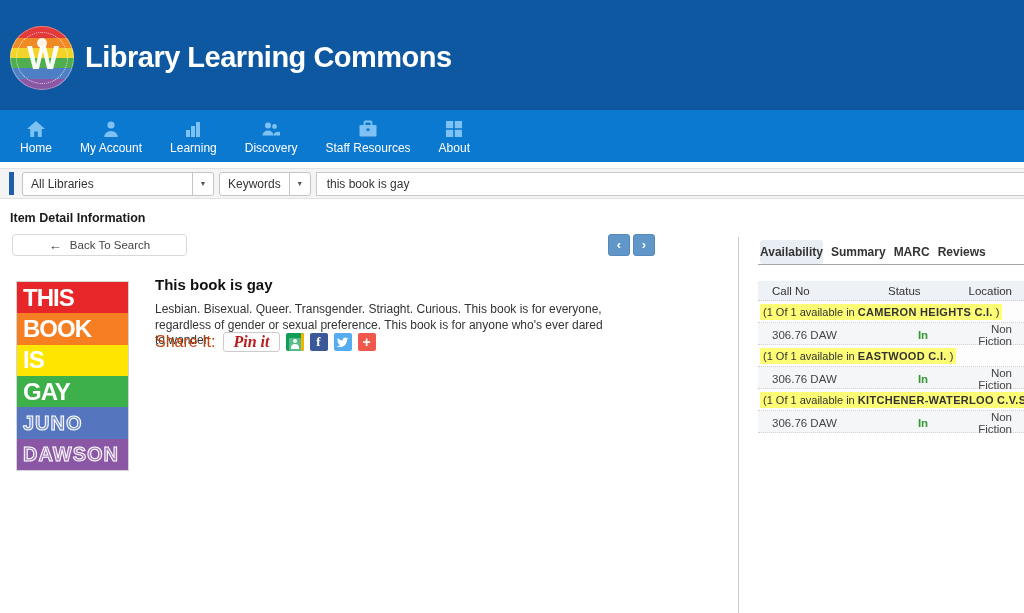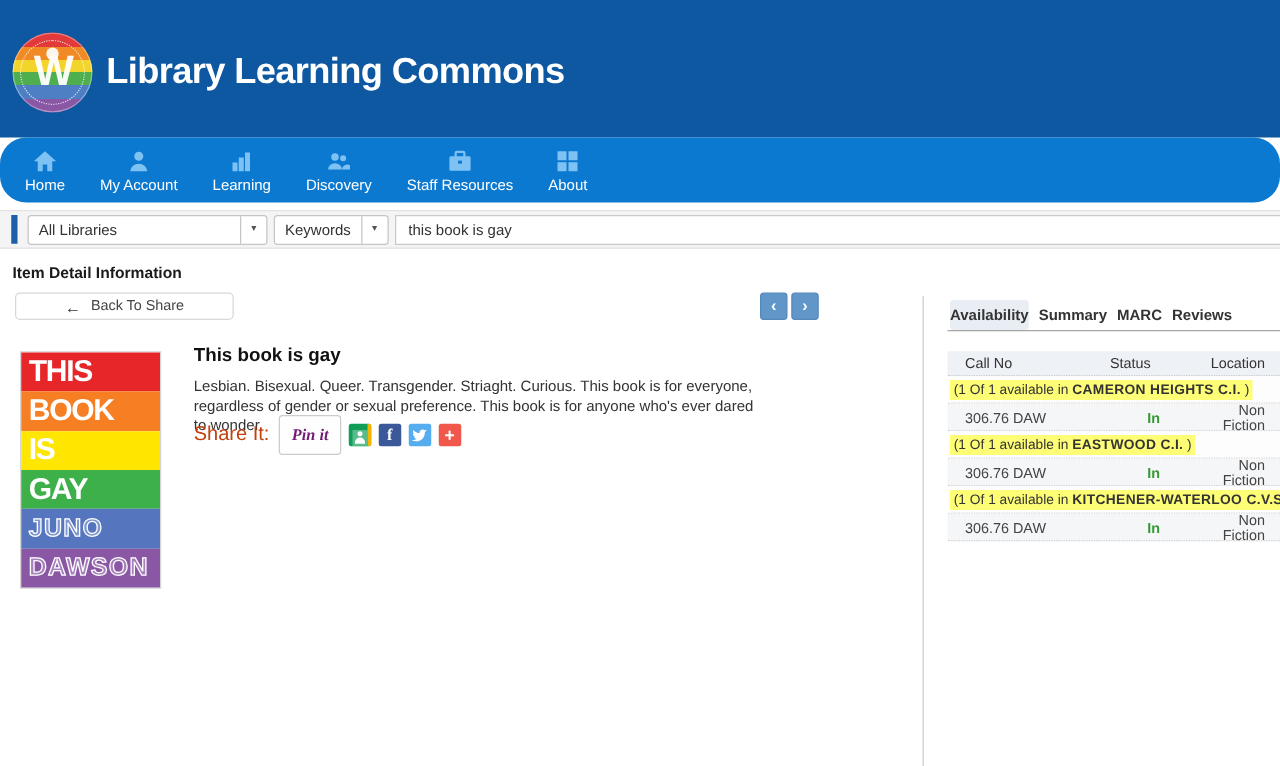--- a/index.html
+++ b/index.html
@@ -20,21 +20,21 @@
     overflow:hidden; box-shadow:0 0 0 1px rgba(255,255,255,.35) inset;
   }
   .logo .w { position:absolute; left:0; right:0; top:14px; text-align:center;
     color:#fff; font-weight:bold; font-size:34px; line-height:1; letter-spacing:-2px; opacity:.95; }
   .logo .sun { position:absolute; left:27px; top:12px; width:10px; height:10px; border-radius:50%; background:#fff; opacity:.9; }
   .logo .ring { position:absolute; inset:6px; border:1px dotted rgba(255,255,255,.8); border-radius:50%; }
   .app-title { position:absolute; left:85px; top:41px; color:#fff; font-size:29px; font-weight:bold; letter-spacing:-0.5px; }
 
   
   .nav { position:absolute; left:0; top:110px; width:1024px; height:52px; background:#0c79d0;
-    display:flex; align-items:center; padding-left:6px;border-radius:21px; }
+    display:flex; align-items:center; padding-left:6px; }
   .nav-item { height:52px; padding:6px 14px 4px; display:flex; flex-direction:column;
     align-items:center; justify-content:center; cursor:pointer; }
   .nav-item svg { display:block; margin-bottom:2px; }
   .nav-label { color:#fff; font-size:12px; white-space:nowrap; }
 
   
   .searchbar { position:absolute; left:0; top:168px; width:1024px; height:31px; background:#f4f4f4;
     border-top:1px solid #e2e2e2; border-bottom:1px solid #e2e2e2;
     display:flex; align-items:center; padding-left:9px; }
   .accent { width:5px; height:23px; background:#1d5fa8; margin-right:8px; }
@@ -69,22 +69,22 @@
   .s3 { background:#3eb049; } .s4 { background:#5575be; } .s5 { background:#8a57a5; }
   .cover-word { color:#fff; font-weight:bold; font-size:24px; letter-spacing:-1px; line-height:1; }
   .cover-word.outline { font-size:20px; letter-spacing:1px; color:rgba(255,255,255,.25);
     -webkit-text-stroke:1px #fff; }
 
   
   .book-title { position:absolute; left:155px; top:276px; font-size:15px; font-weight:bold; color:#111; }
   .book-desc { position:absolute; left:155px; top:302px; width:458px; font-size:12px; color:#333; line-height:15.5px; }
   .share-row { position:absolute; left:155px; top:332px; display:flex; align-items:center; gap:6px; }
   .share-label { font-size:16px; color:#c2410c; margin-right:2px; }
-  .pinit-btn { height:32px; padding:0 9px; background:#fefefe; border:1px solid #ccc; border-radius:3px;
-    color:#701a75; font-family:"Liberation Serif",serif; font-style:italic; font-weight:bold; font-size:13px;
+  .pinit-btn { height:20px; padding:0 9px; background:#fefefe; border:1px solid #ccc; border-radius:3px;
+    color:#b91c1c; font-family:"Liberation Serif",serif; font-style:italic; font-weight:bold; font-size:16px;
     display:flex; align-items:center; cursor:pointer; }
   .sq-icon { width:18px; height:18px; border-radius:2px; display:flex; align-items:center; justify-content:center;
     color:#fff; font-weight:bold; cursor:pointer; }
   .ic-classroom { background:#0f9d58; position:relative; overflow:hidden; }
   .ic-classroom .inner { position:absolute; left:3px; right:3px; top:5px; bottom:0; background:#57bb8a; }
   .ic-classroom .head { position:absolute; left:7px; top:6px; width:4px; height:4px; border-radius:50%; background:#fff; }
   .ic-classroom .bodyp { position:absolute; left:5px; top:11px; width:8px; height:5px; border-radius:4px 4px 0 0; background:#fff; }
   .ic-classroom .gold { position:absolute; right:0; top:0; bottom:0; width:3px; background:#f4b400; }
   .ic-facebook { background:#3b5998; font-size:13px; font-family:"Liberation Serif",serif; }
   .ic-twitter { background:#55acee; }
@@ -187,21 +187,21 @@
     <span class="sel-label">Keywords</span>
     <span class="arrow-seg">▼</span>
   </div>
   <input class="search-input" type="text" value="this book is gay" style="">
 </div>
 
 <div class="section-title">Item Detail Information</div>
 
 <button class="back-btn">
   <span class="arr">←</span>
-  <span>Back To Share</span>
+  <span>Back To Search</span>
 </button>
 
 <div class="pager">
   <div class="page-btn">‹</div>
   <div class="page-btn">›</div>
 </div>
 
 <div class="cover">
   <div class="stripe s0">
     <span class="cover-word">THIS</span>

